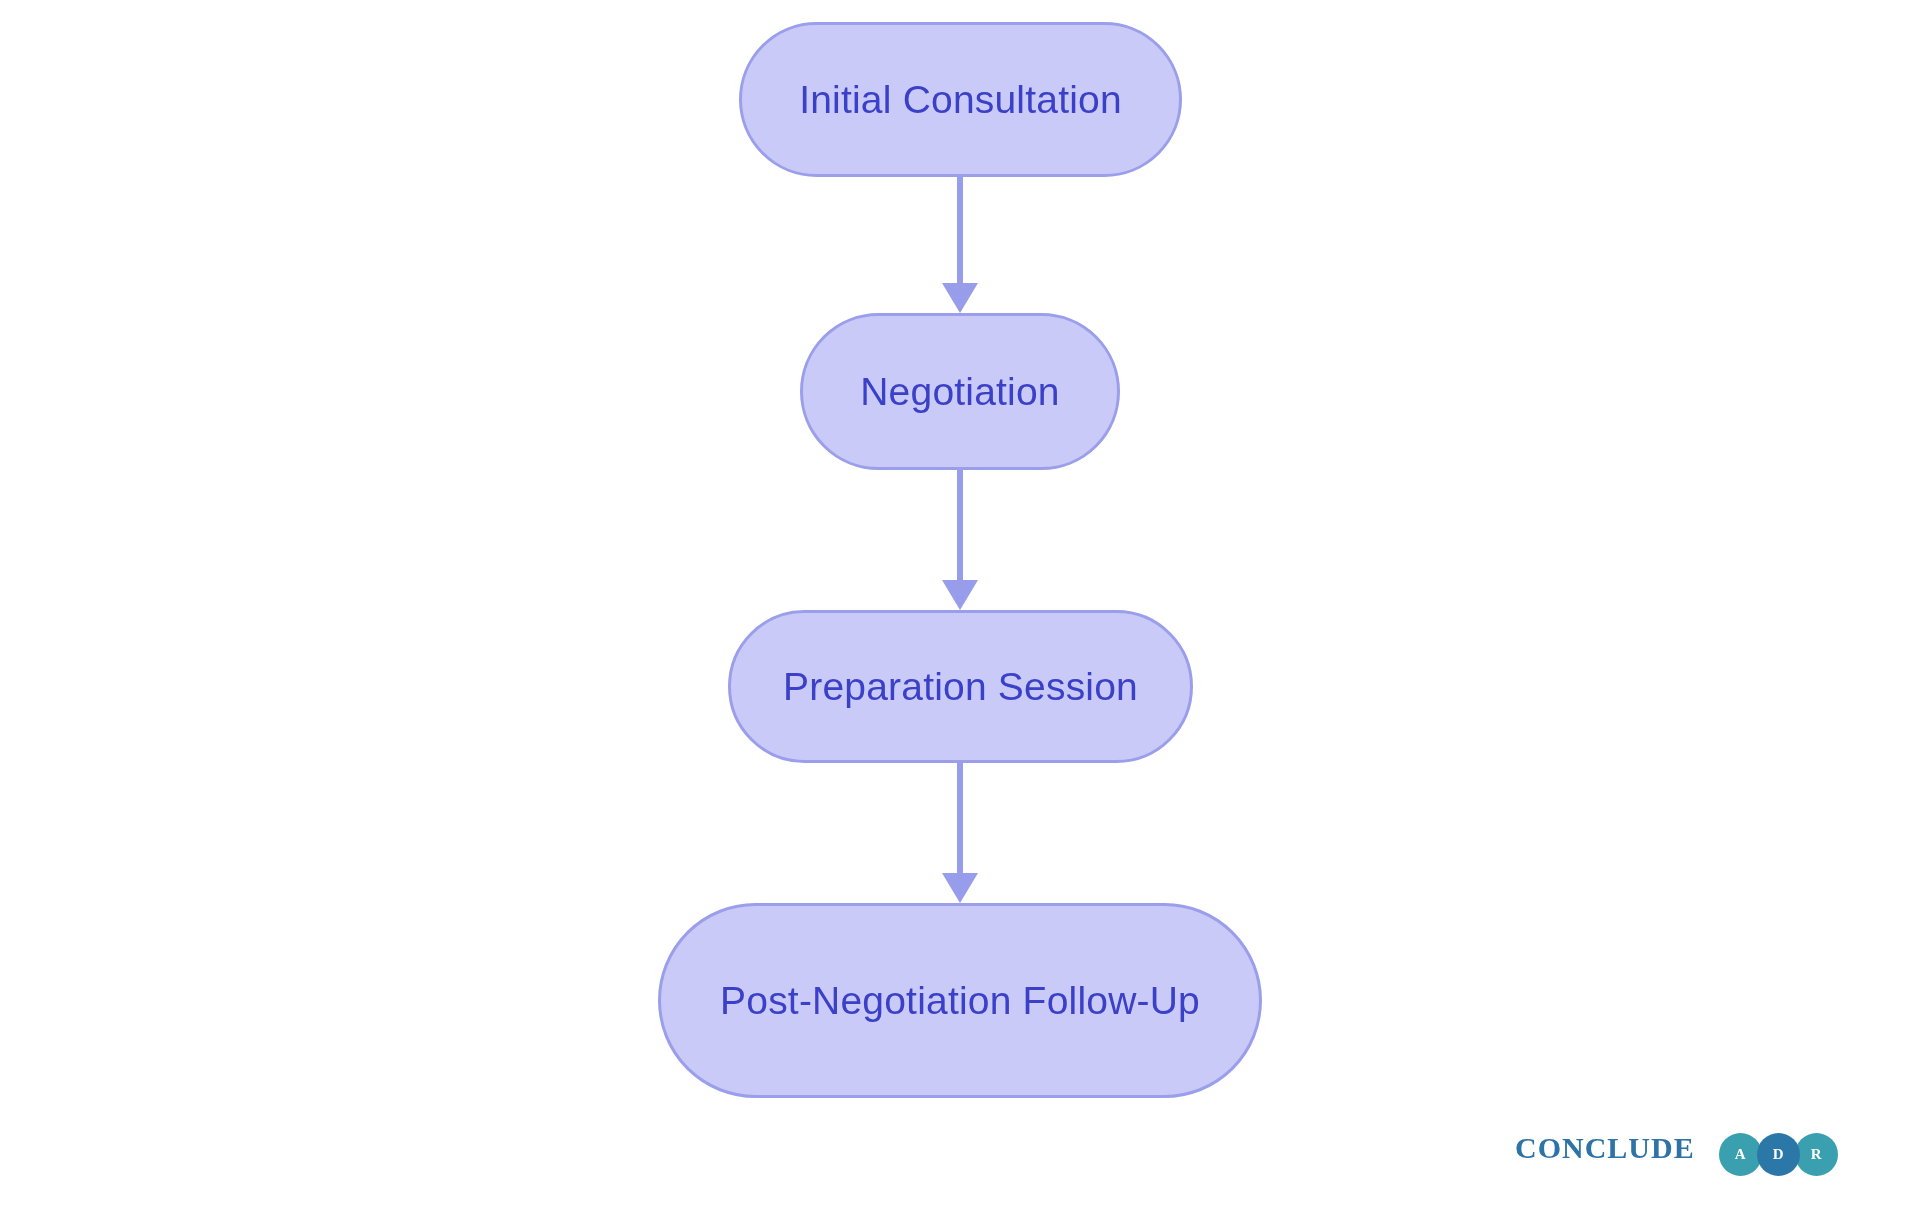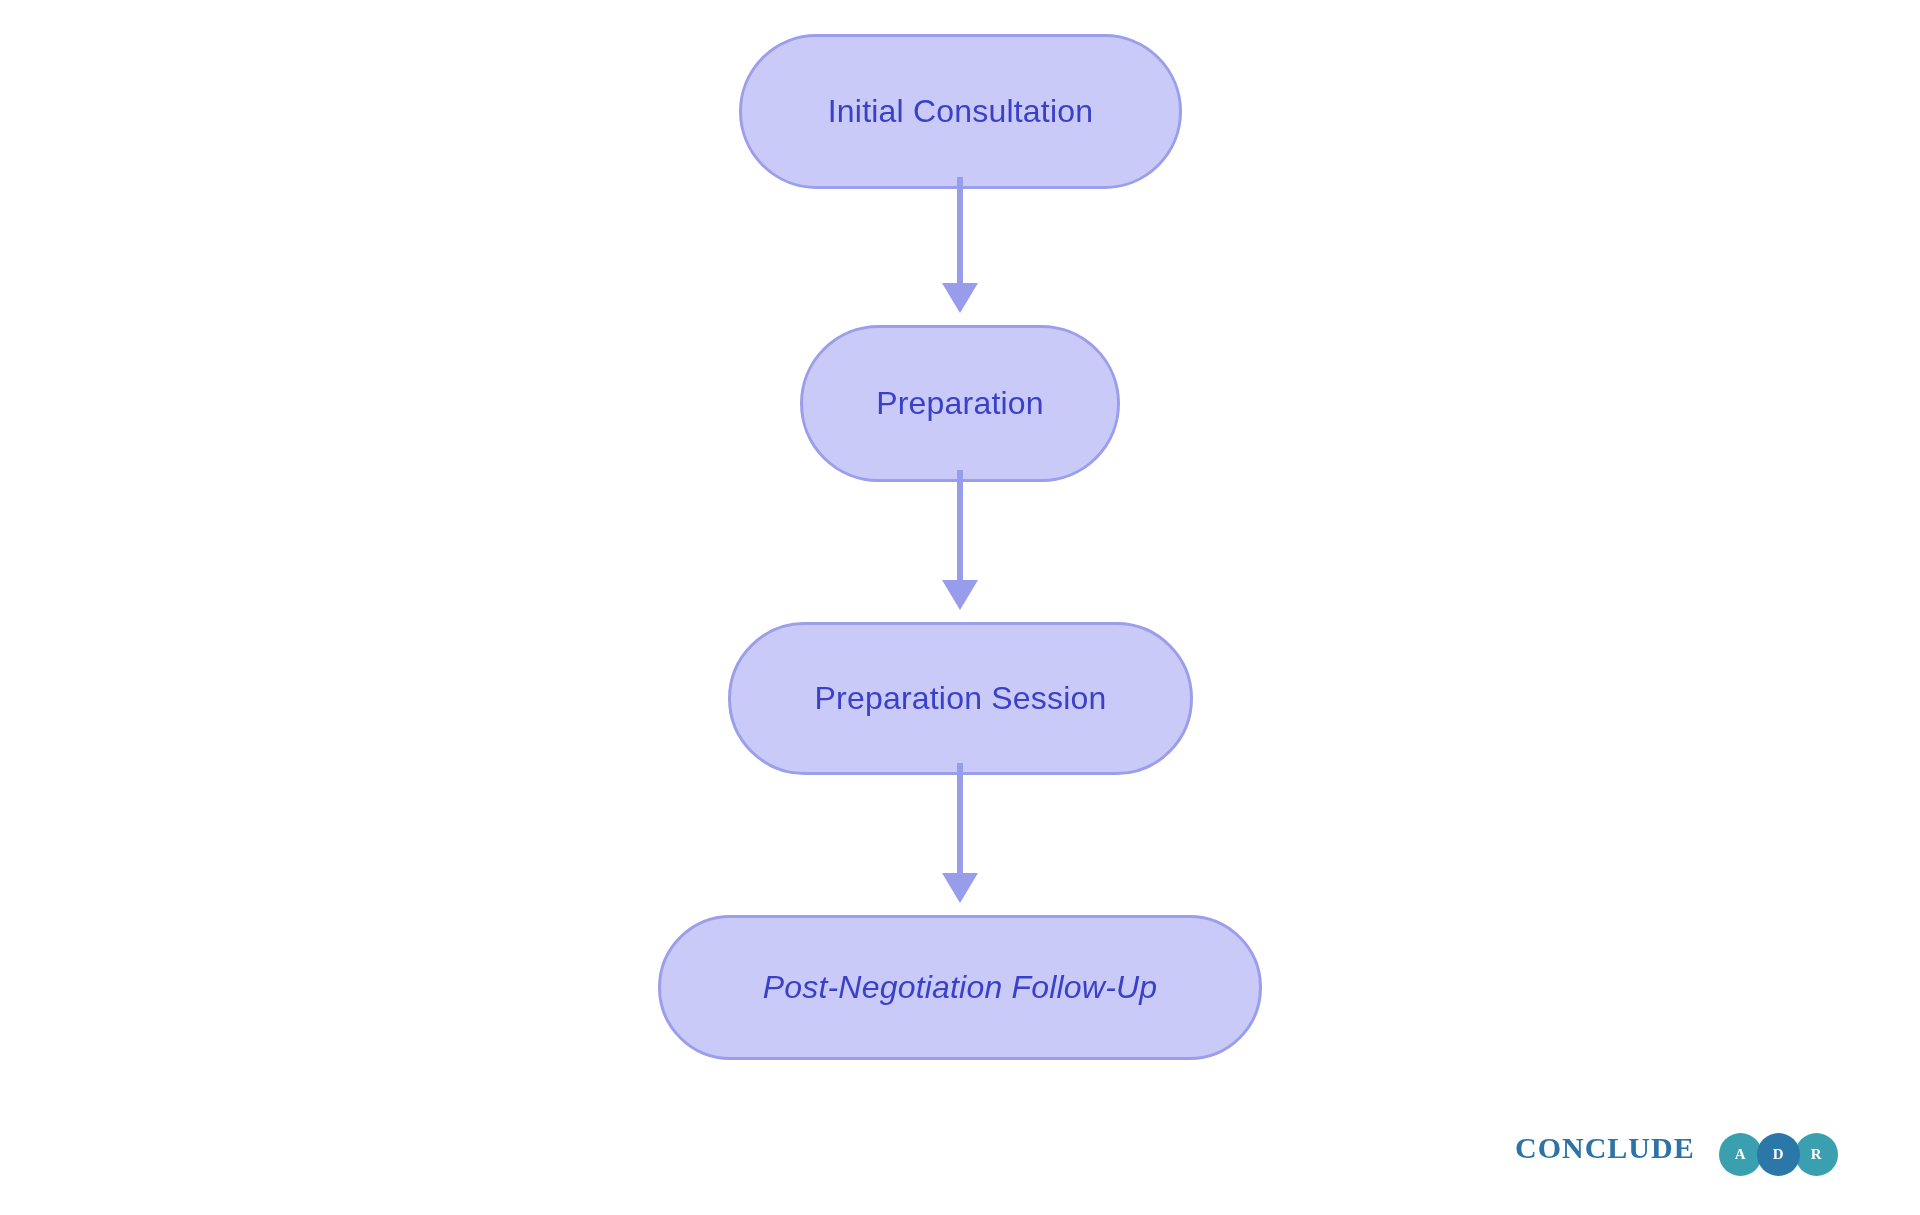--- a/index.html
+++ b/index.html
@@ -20,29 +20,28 @@
   .node {
     position: absolute;
     box-sizing: border-box;
     background: #c9caf7;
     border: 3px solid #9b9eea;
     border-radius: 999px;
     display: flex;
     align-items: center;
     justify-content: center;
     color: #3b40c8;
-    font-size: 32px;
+    font-size: 39px;
     letter-spacing: 0.2px;
     white-space: nowrap;
-    margin-top: 12px;
   }
   .node-1 { left: 739px; top: 22px;  width: 443px; height: 155px; }
   .node-2 { left: 800px; top: 313px; width: 320px; height: 157px; }
   .node-3 { left: 728px; top: 610px; width: 465px; height: 153px; }
-  .node-4 { left: 658px; top: 903px; width: 604px; height: 145px; font-style: italic; }
+  .node-4 { left: 658px; top: 903px; width: 604px; height: 195px; }
 
   
   .arrow {
     position: absolute;
     left: 957px;          
     width: 6px;
     background: #979ceb;
   }
   .arrow .head {
     position: absolute;
@@ -108,21 +107,21 @@
 
   <div class="node node-1">
     <span>Initial Consultation</span>
   </div>
 
   <div class="arrow arrow-1">
     <div class="head"></div>
   </div>
 
   <div class="node node-2">
-    <span>Preparation</span>
+    <span>Negotiation</span>
   </div>
 
   <div class="arrow arrow-2">
     <div class="head"></div>
   </div>
 
   <div class="node node-3">
     <span>Preparation Session</span>
   </div>
 

